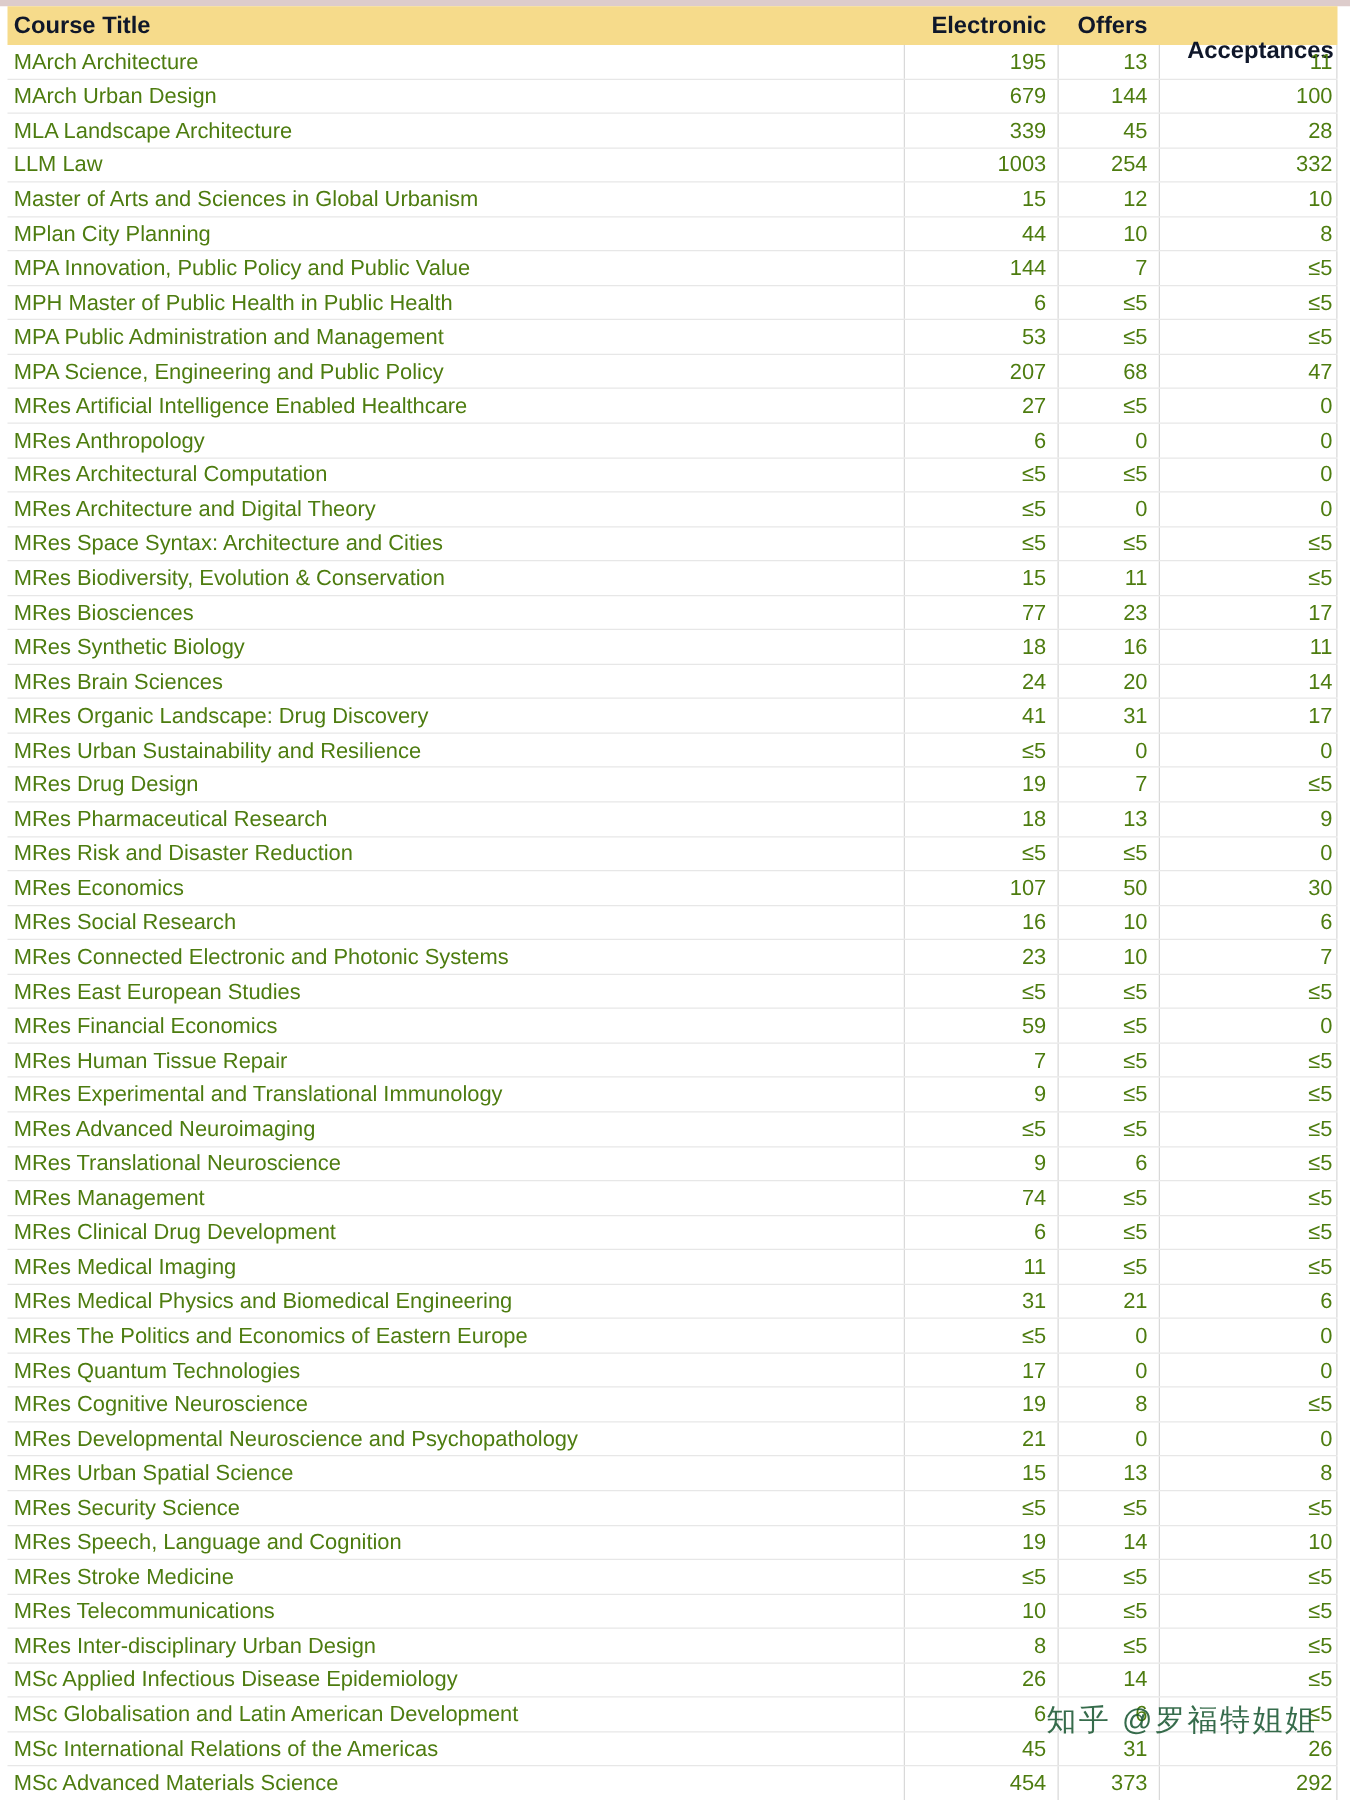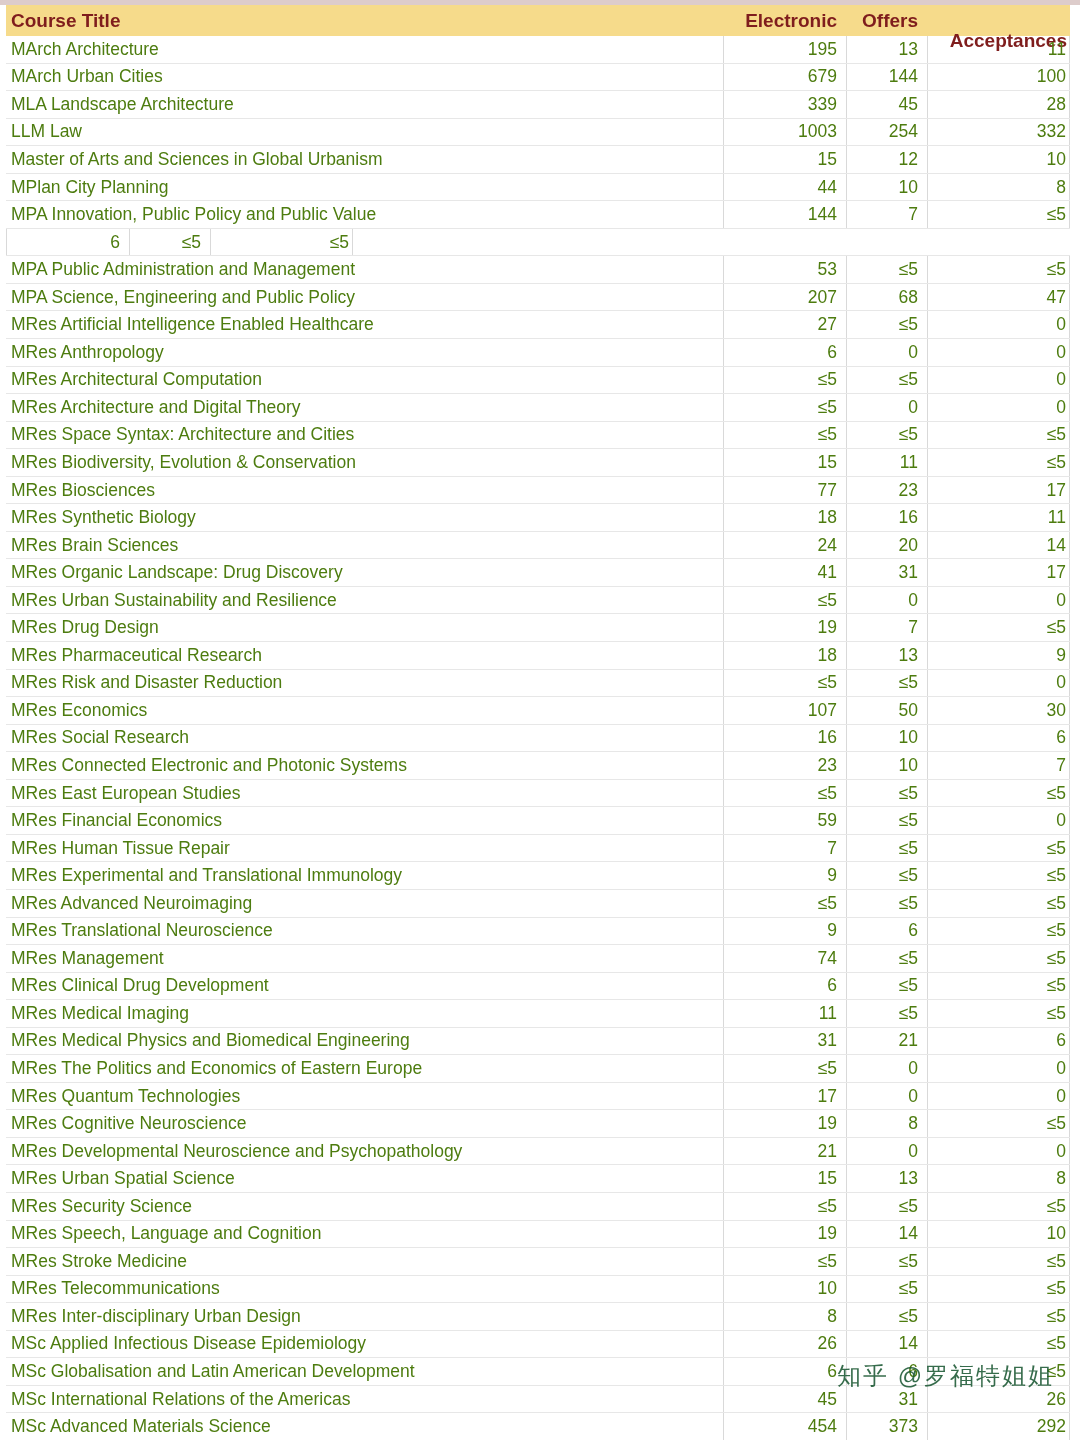--- a/index.html
+++ b/index.html
@@ -16,21 +16,21 @@
   }
   .sheet{
     position:absolute;left:6px;top:5px;width:1064px;
   }
   .header-row{
     display:flex;align-items:center;
     height:31px;
     background:#f6db8b;
     font-weight:bold;
     font-size:19px;
-    color:#7f1d1d;
+    color:#0f172a;
     box-sizing:border-box;
   }
   .row{
     display:flex;align-items:flex-end;
     height:27.55px;
     box-sizing:border-box;
     border-bottom:1px solid #e7e7e7;
     font-size:17.5px;
     color:#4d7c0f;
   }
@@ -67,21 +67,21 @@
     </div>
     <div id="rows">
   <div class="row">
     <div class="cell c-title">MArch Architecture</div>
     <div class="cell c-app">195</div>
     <div class="cell c-off">13</div>
     <div class="cell c-acc">11</div>
   </div>
 
   <div class="row">
-    <div class="cell c-title">MArch Urban Cities</div>
+    <div class="cell c-title">MArch Urban Design</div>
     <div class="cell c-app">679</div>
     <div class="cell c-off">144</div>
     <div class="cell c-acc">100</div>
   </div>
 
   <div class="row">
     <div class="cell c-title">MLA Landscape Architecture</div>
     <div class="cell c-app">339</div>
     <div class="cell c-off">45</div>
     <div class="cell c-acc">28</div>
@@ -109,20 +109,21 @@
   </div>
 
   <div class="row">
     <div class="cell c-title">MPA Innovation, Public Policy and Public Value</div>
     <div class="cell c-app">144</div>
     <div class="cell c-off">7</div>
     <div class="cell c-acc">≤5</div>
   </div>
 
   <div class="row">
+    <div class="cell c-title">MPH Master of Public Health in Public Health</div>
     <div class="cell c-app">6</div>
     <div class="cell c-off">≤5</div>
     <div class="cell c-acc">≤5</div>
   </div>
 
   <div class="row">
     <div class="cell c-title">MPA Public Administration and Management</div>
     <div class="cell c-app">53</div>
     <div class="cell c-off">≤5</div>
     <div class="cell c-acc">≤5</div>

